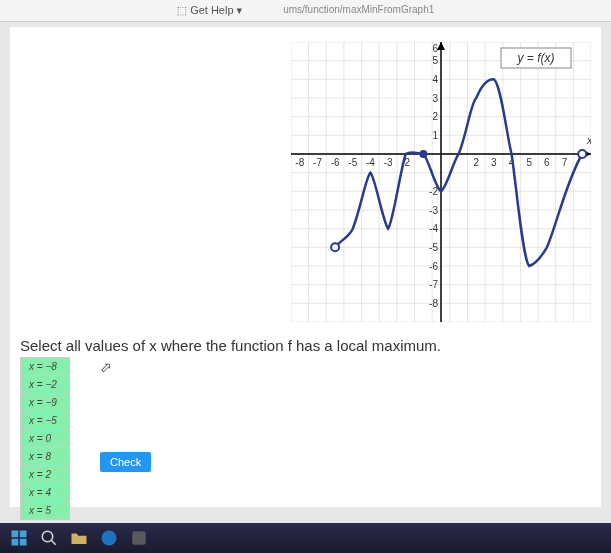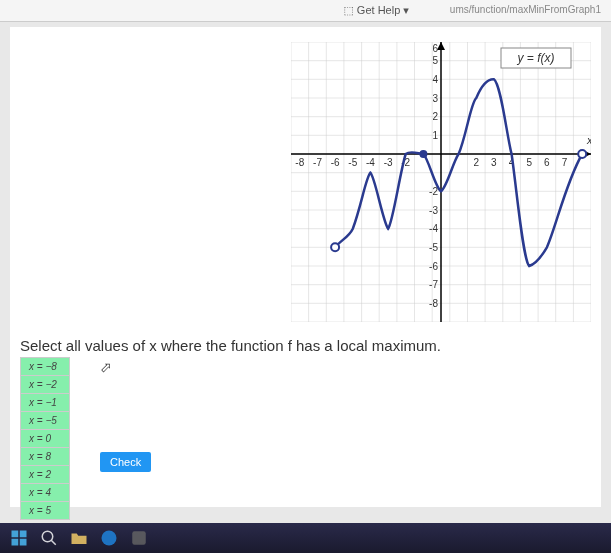--- a/index.html
+++ b/index.html
@@ -10,21 +10,21 @@
       height: 553px;
       overflow: hidden;
       position: relative;
     }
     .top-bar {
       background: #f5f5f5;
       padding: 4px 10px;
       font-size: 11px;
       color: #666;
       display: flex;
-      justify-content: flex-end;
+      justify-content: center;
       border-bottom: 1px solid #ccc;
       gap: 41px;
     }
     .help-link { color: #555; cursor: pointer; }
     .url-text { color: #888; font-size: 10px; }
     .content-area {
       background: #fff;
       margin: 5px 10px;
       padding: 10px;
       min-height: 480px;
@@ -205,21 +205,21 @@
       <text x="245" y="20" font-size="12" font-style="italic" text-anchor="middle" fill="#333">y = f(x)</text>
       <text x="296" y="102" font-size="11" font-style="italic" fill="#333">x</text>
     </svg>
   </div>
 
   <div class="prompt-text">Select all values of x where the function f has a local maximum.</div>
 
   <div class="options-list">
     <div class="option-item">x = −8</div>
     <div class="option-item">x = −2</div>
-    <div class="option-item">x = −1</div>
+    <div class="option-item">x = −9</div>
     <div class="option-item">x = −5</div>
     <div class="option-item">x = 0</div>
     <div class="option-item">x = 8</div>
     <div class="option-item">x = 2</div>
     <div class="option-item">x = 4</div>
     <div class="option-item">x = 5</div>
   </div>
 
   <div class="cursor-arrow">⬀</div>
 

